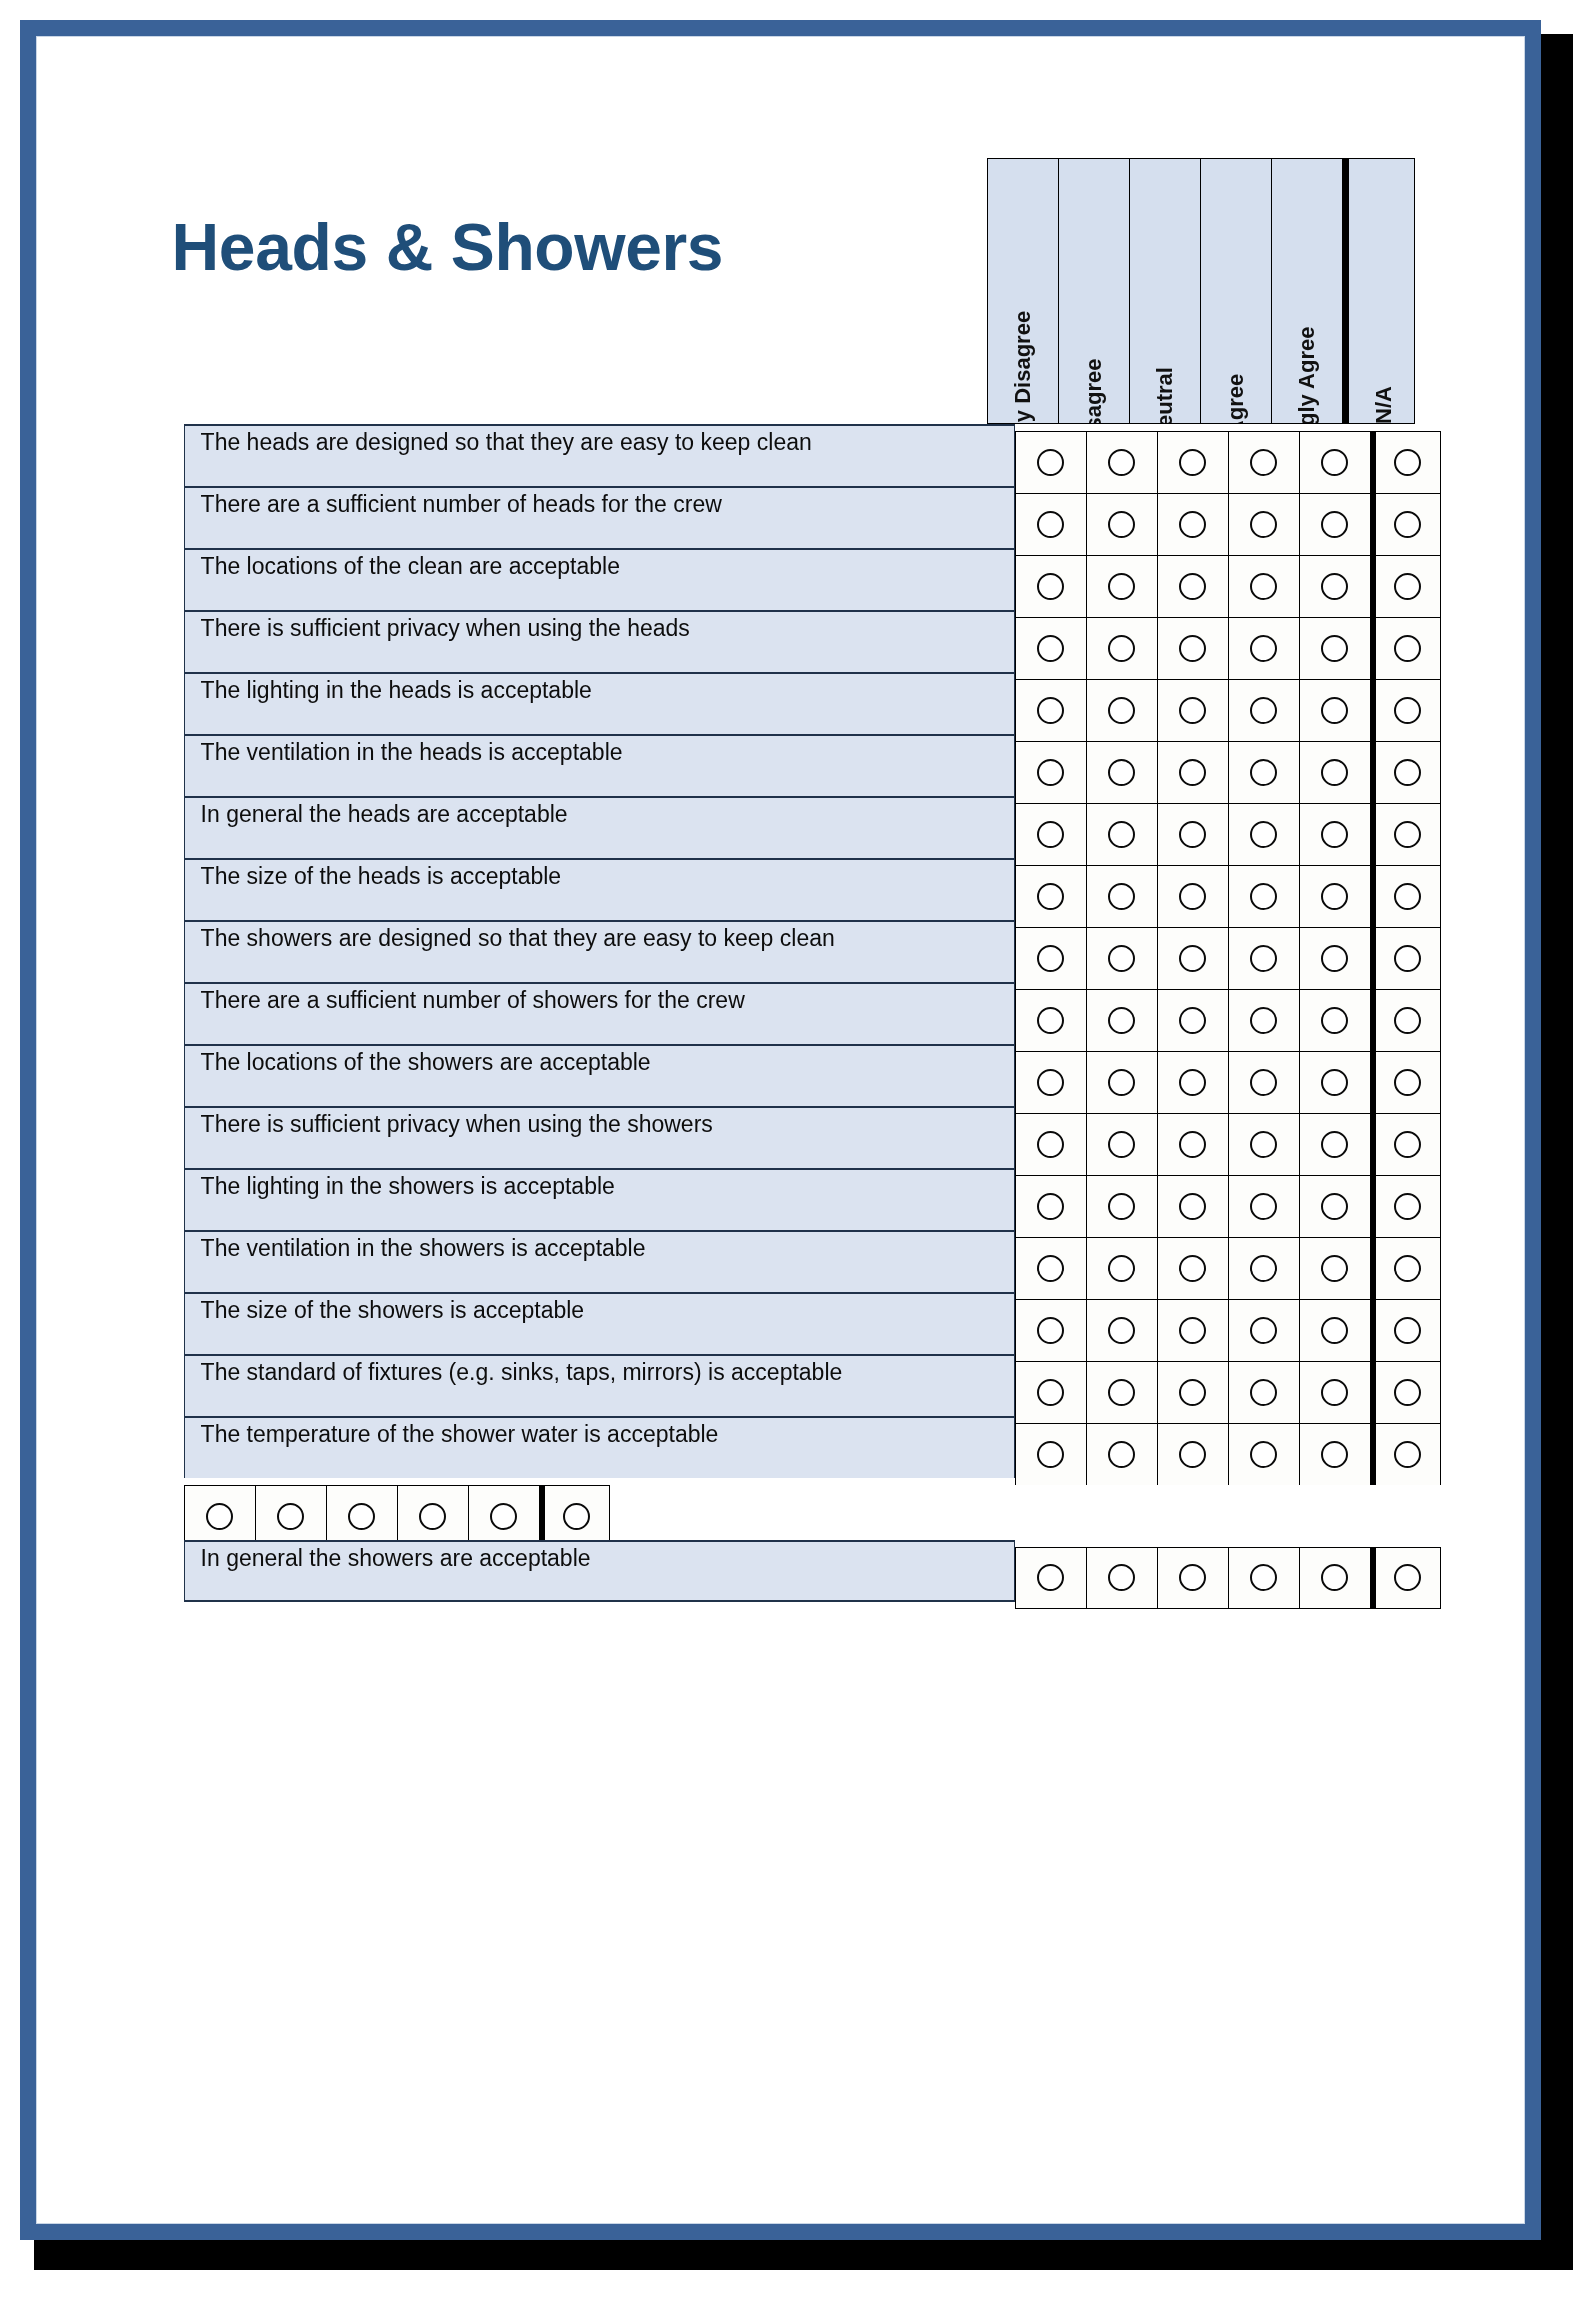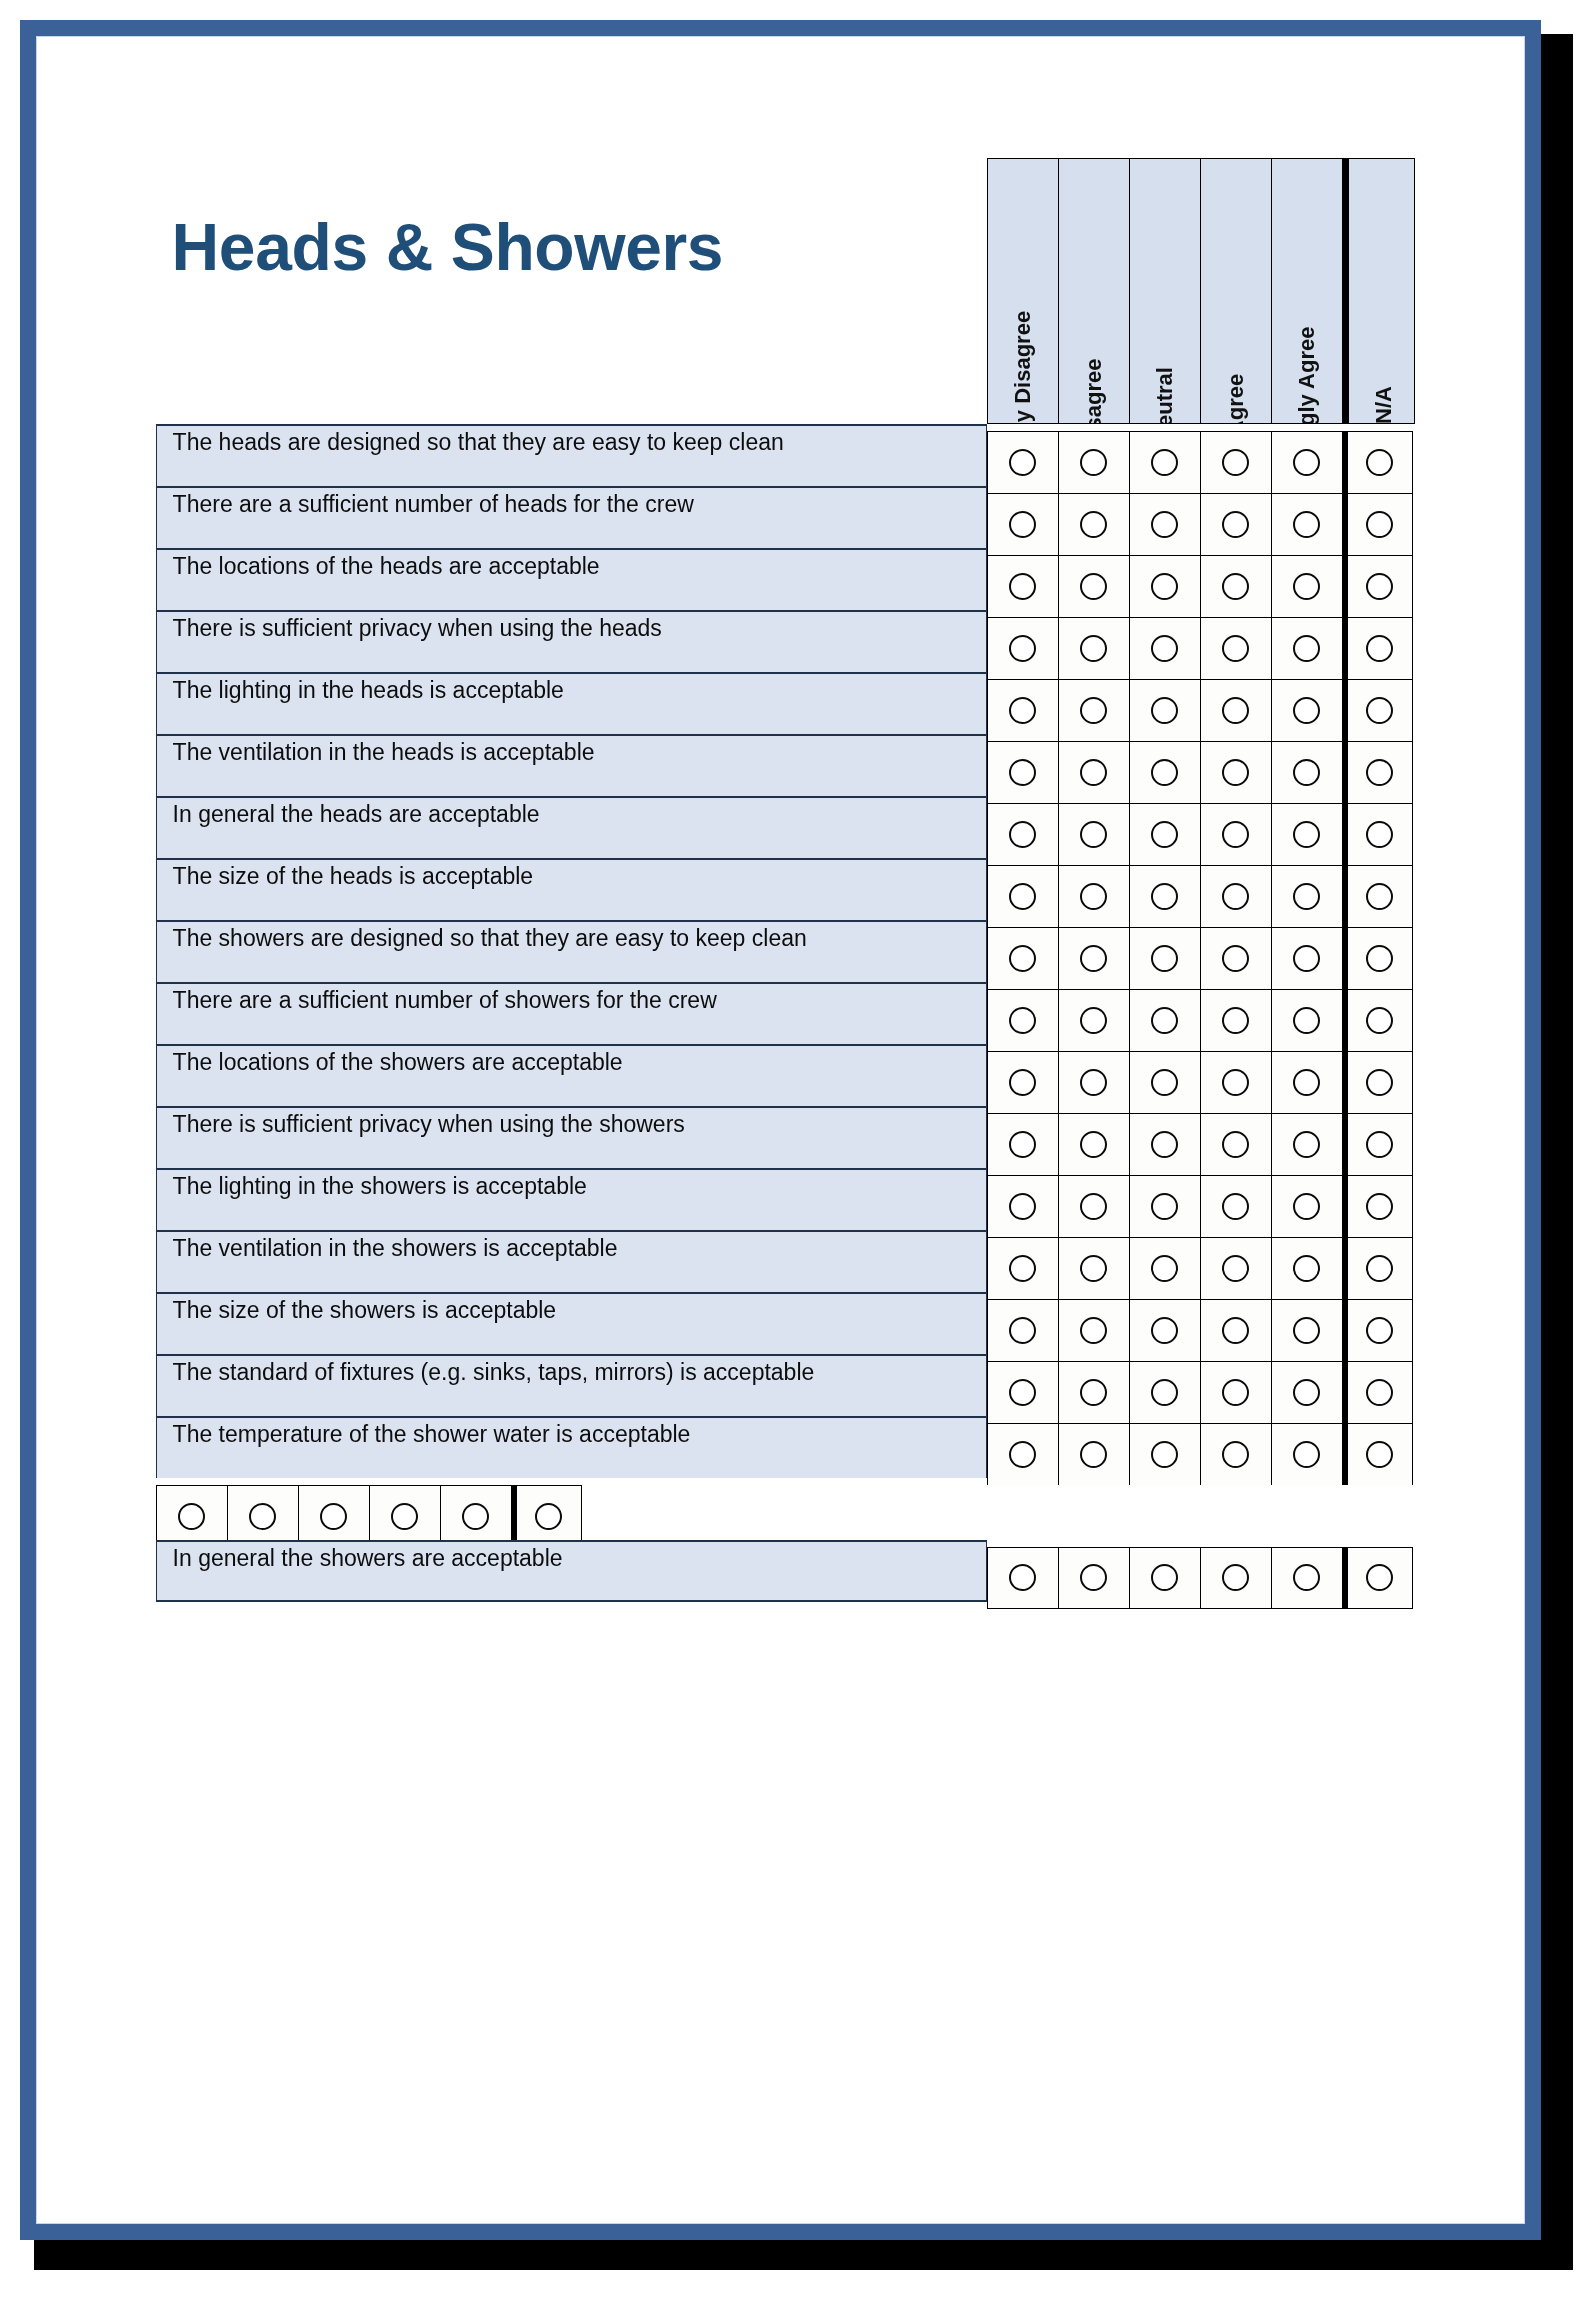--- a/index.html
+++ b/index.html
@@ -128,20 +128,21 @@
   .rows {
     position: absolute;
     left: 0;
     top: 266px;
     width: 1259px;
   }
   .row {
     position: relative;
     height: 62px;
     display: flex;
+    margin-left: 28px;
   }
   .row .label-cell {
     position: relative;
     flex: 0 0 831px;
     background: #dbe3f0;
     border-left: 1.8px solid #20324a;
     border-right: 1.8px solid #20324a;
     border-top: 2.7px solid #20324a;
     box-sizing: border-box;
     padding: 4.5px 0 0 16px;
@@ -281,21 +282,21 @@
                 </div>
                 <div class="opt">
                   <div class="bubble"></div>
                 </div>
                 <div class="opt thick-left">
                   <div class="bubble"></div>
                 </div>
               </div>
             </div>
             <div class="row">
-              <div class="label-cell">The locations of the heads are acceptable</div>
+              <div class="label-cell">The locations of the clean are acceptable</div>
               <div class="opt-grid">
                 <div class="opt">
                   <div class="bubble"></div>
                 </div>
                 <div class="opt">
                   <div class="bubble"></div>
                 </div>
                 <div class="opt">
                   <div class="bubble"></div>
                 </div>

